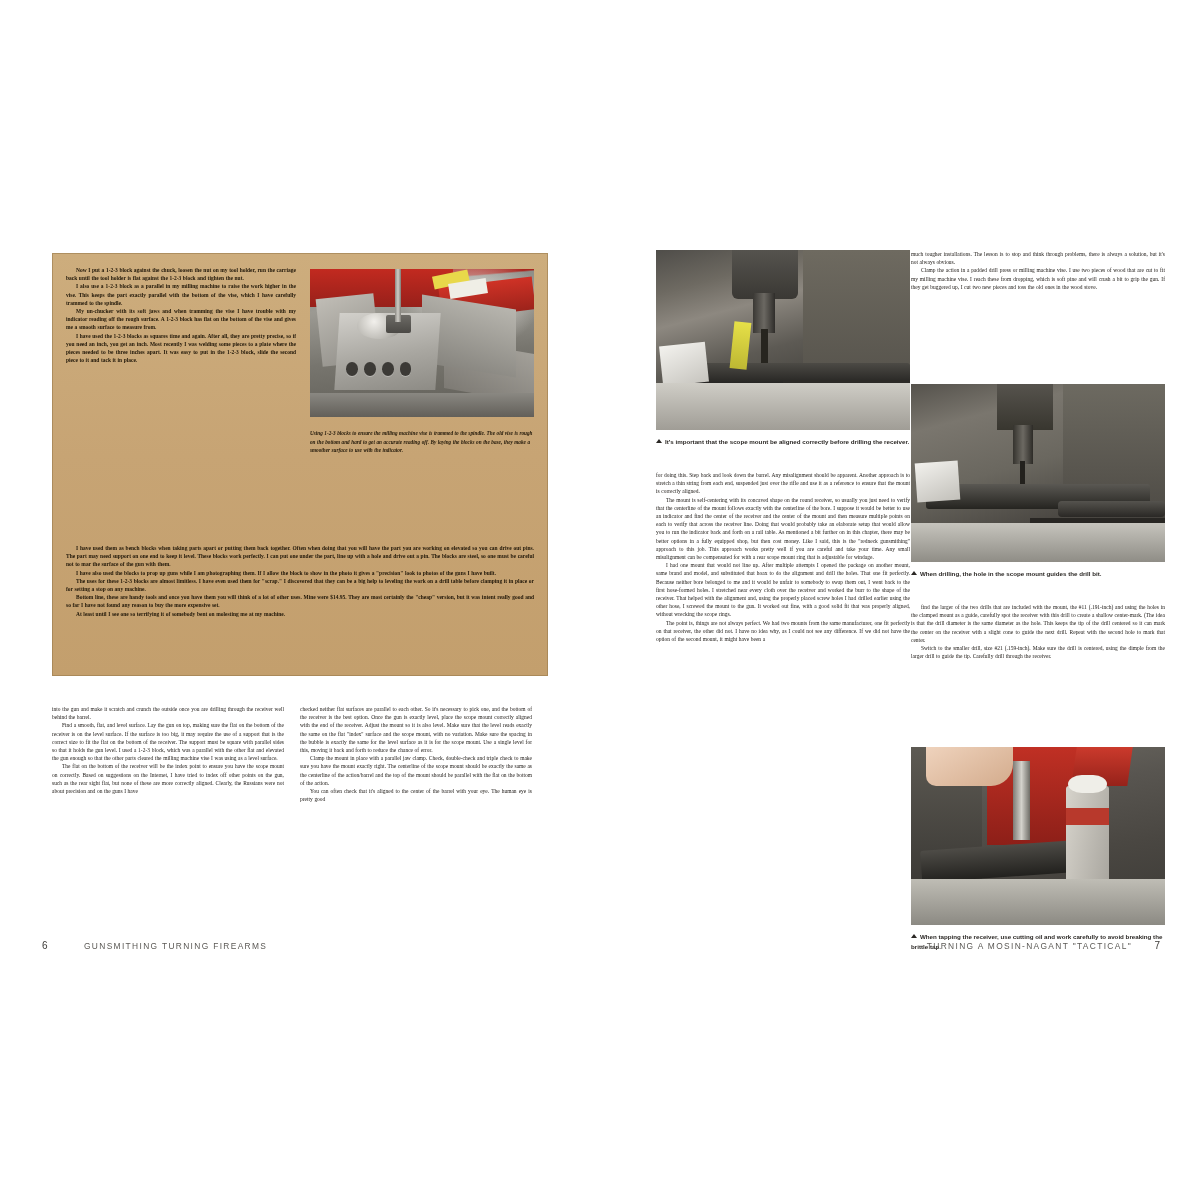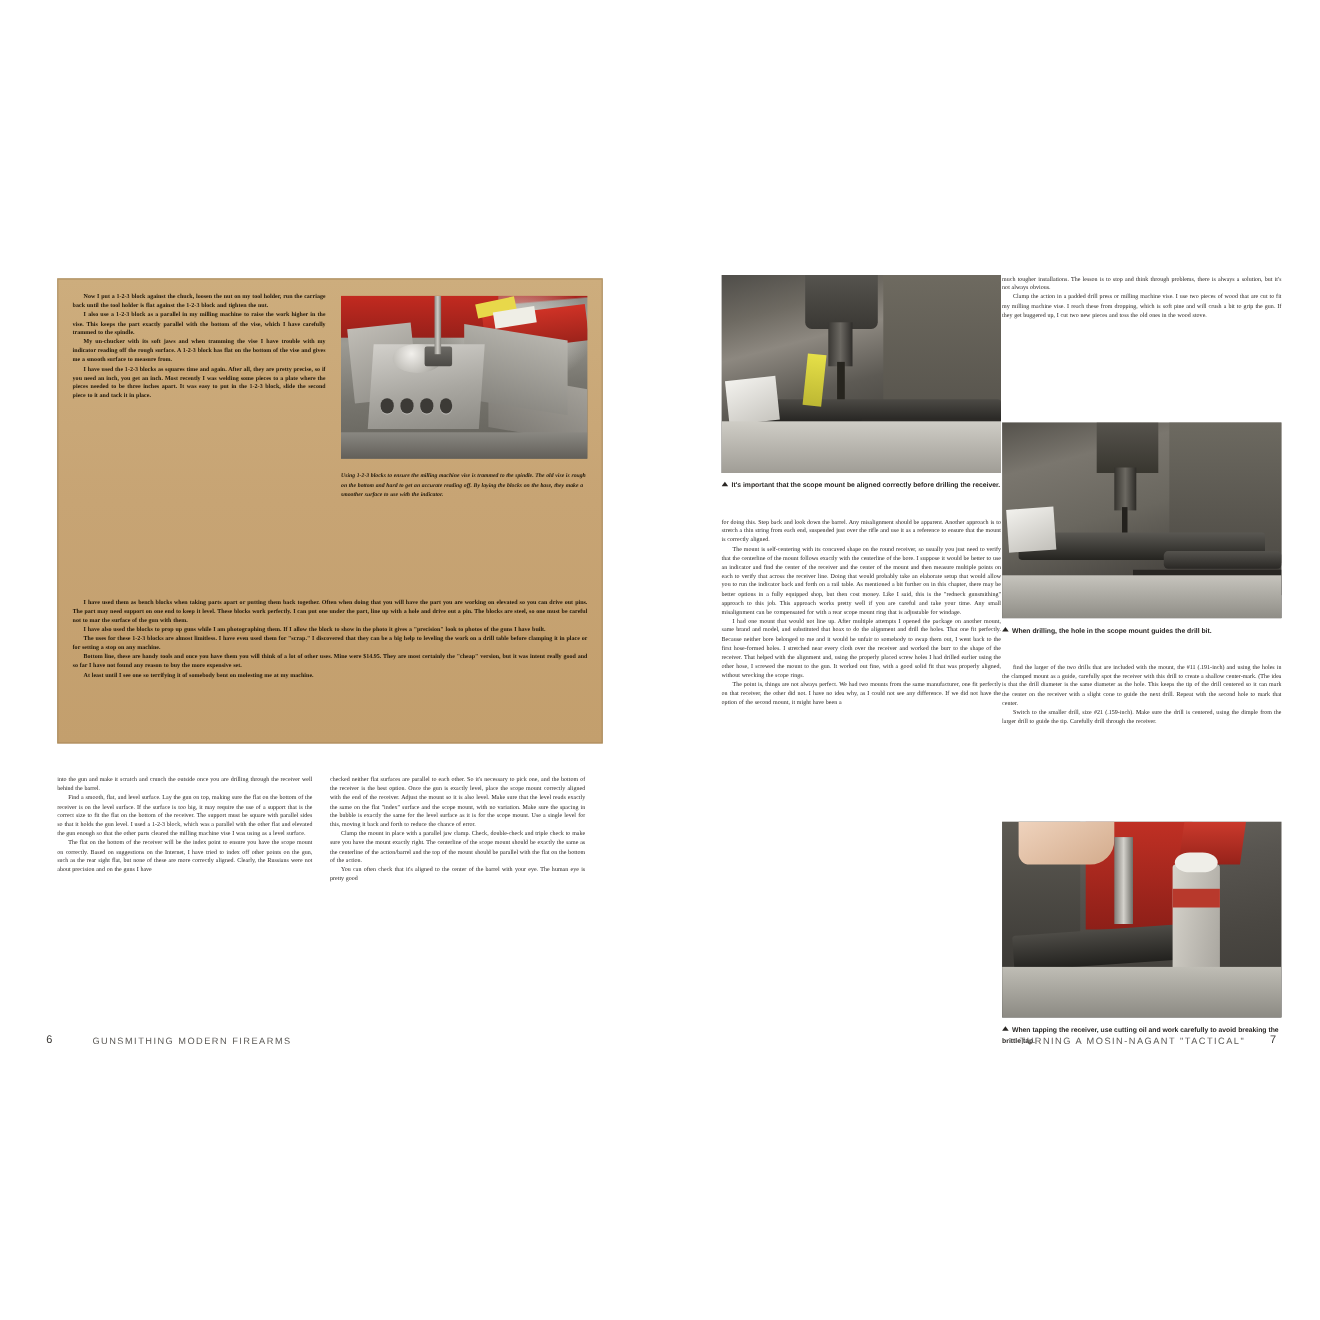--- a/index.html
+++ b/index.html
@@ -369,17 +369,17 @@
 
     <div class="rp-caption" id="rp-cap-3">
       <div class="capline">
         <span class="captri"></span><span>When tapping the receiver, use cutting oil and work carefully to avoid breaking the brittle tap.</span>
       </div>
     </div>
 
   </div>
 
   <div class="footer" id="footer-left-num">6</div>
-  <div class="footer" id="footer-left-txt">GUNSMITHING MODERN FIREARMS</div>
+  <div class="footer" id="footer-left-txt">GUNSMITHING TURNING FIREARMS</div>
   <div class="footer" id="footer-right-txt">TURNING A MOSIN-NAGANT "TACTICAL"</div>
   <div class="footer" id="footer-right-num">7</div>
 
 </div>
 
 </body></html>

